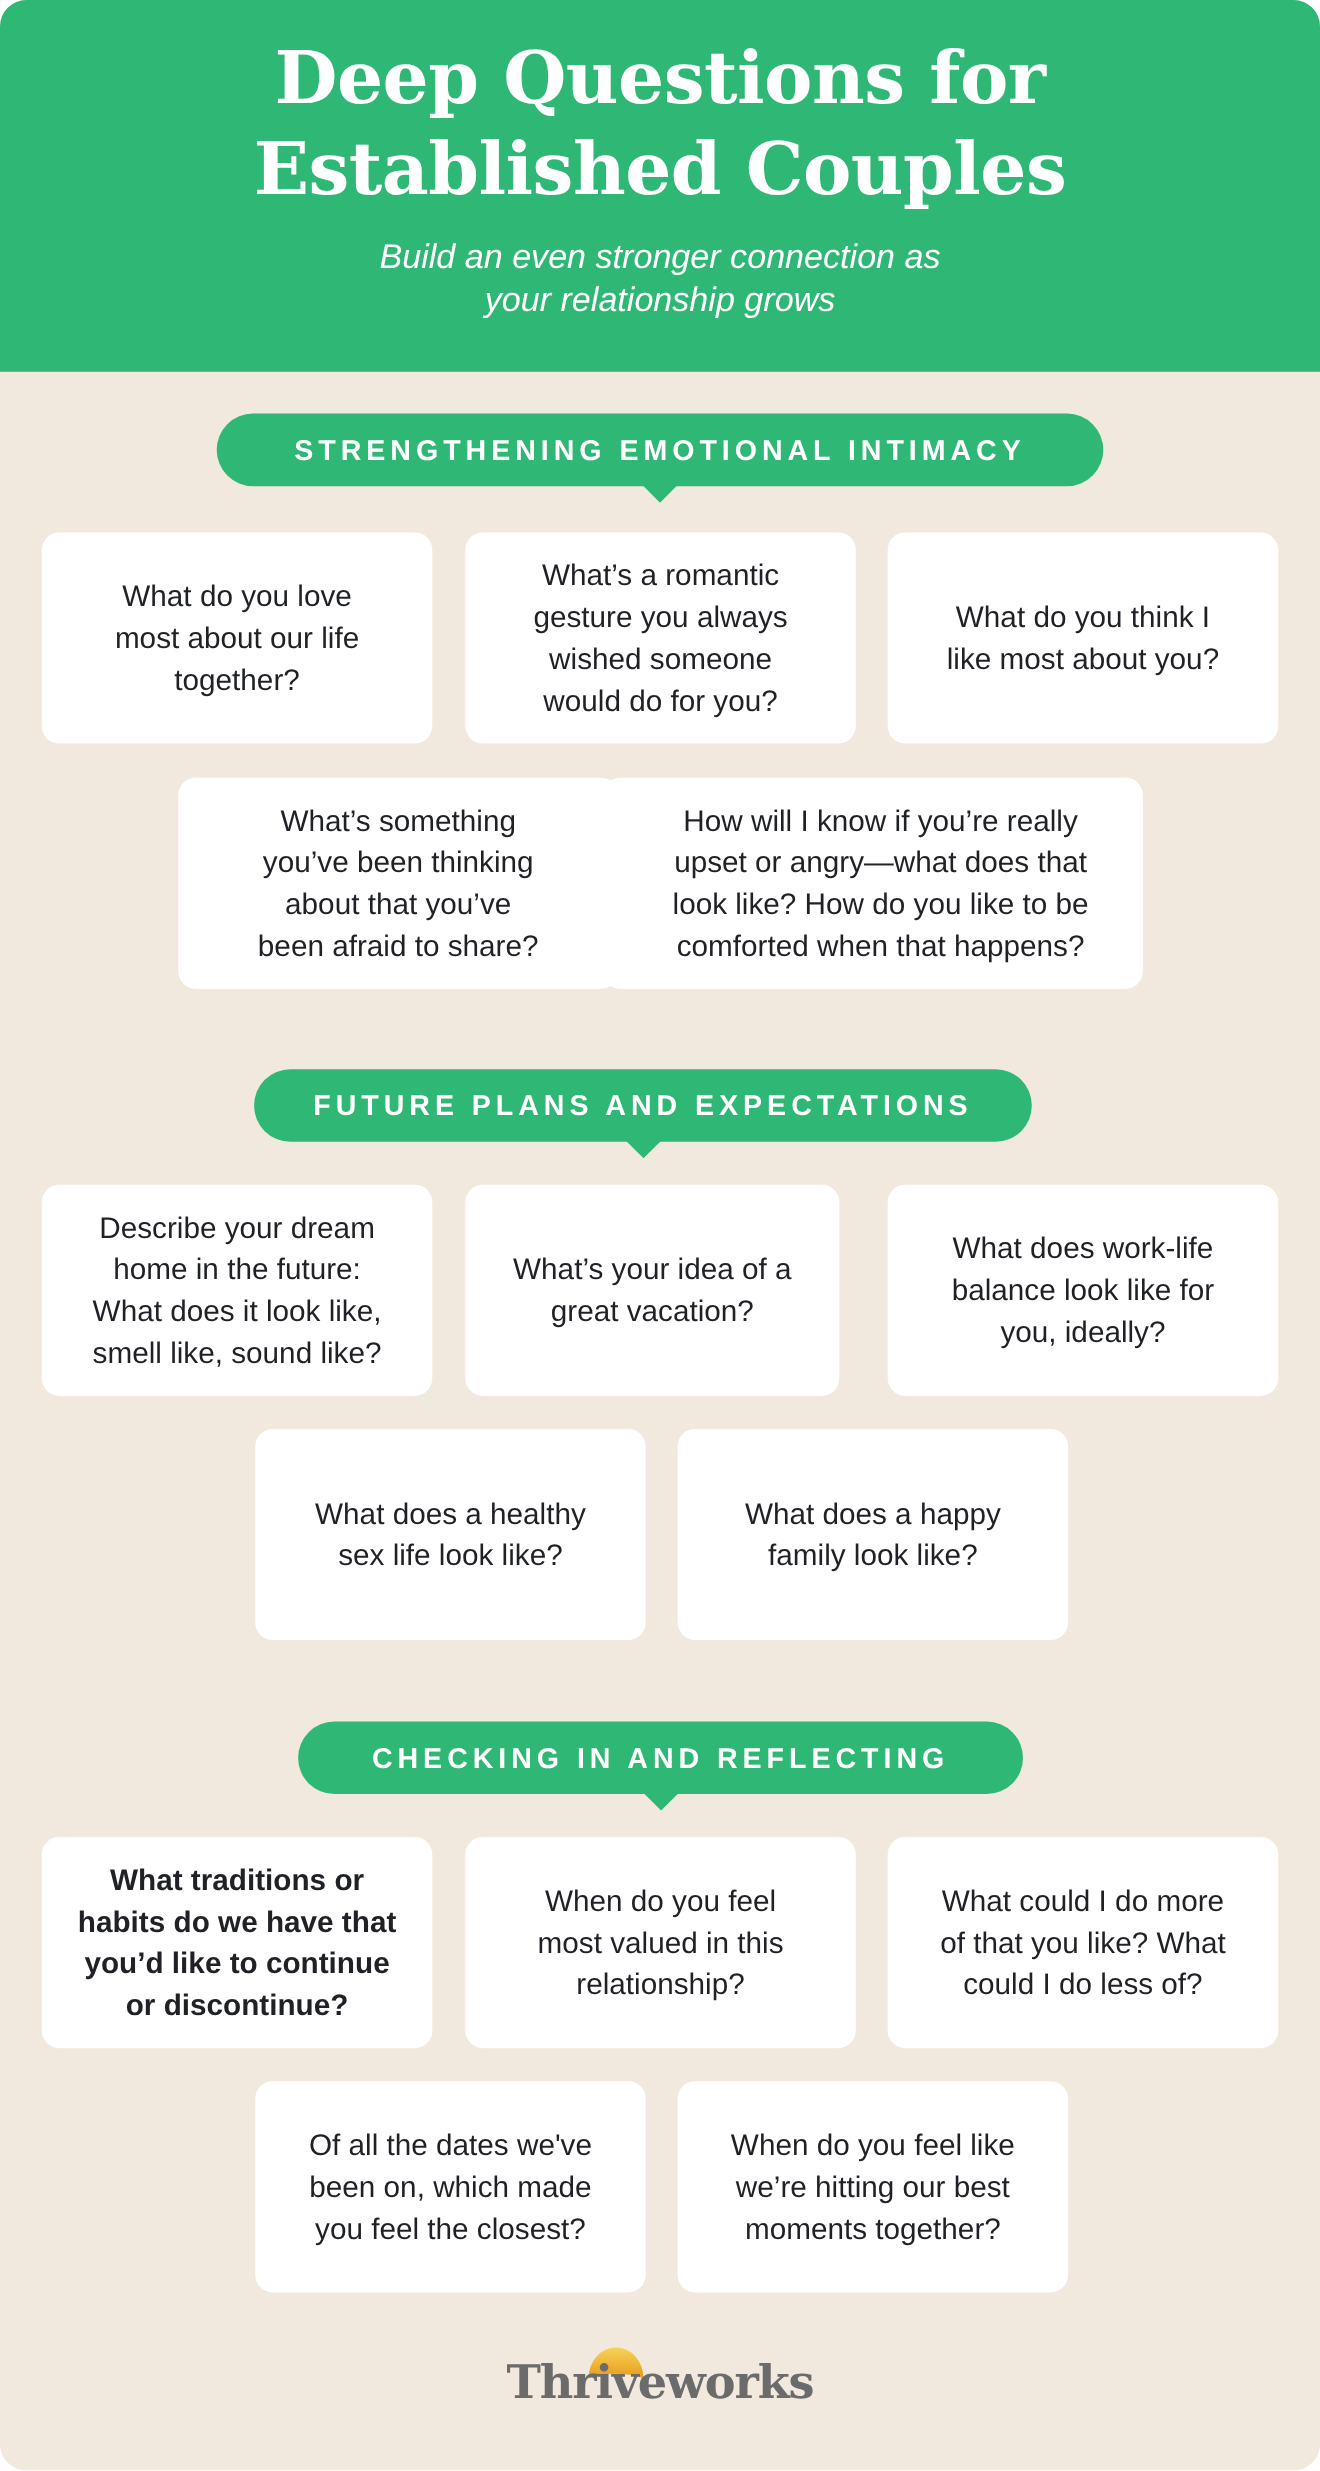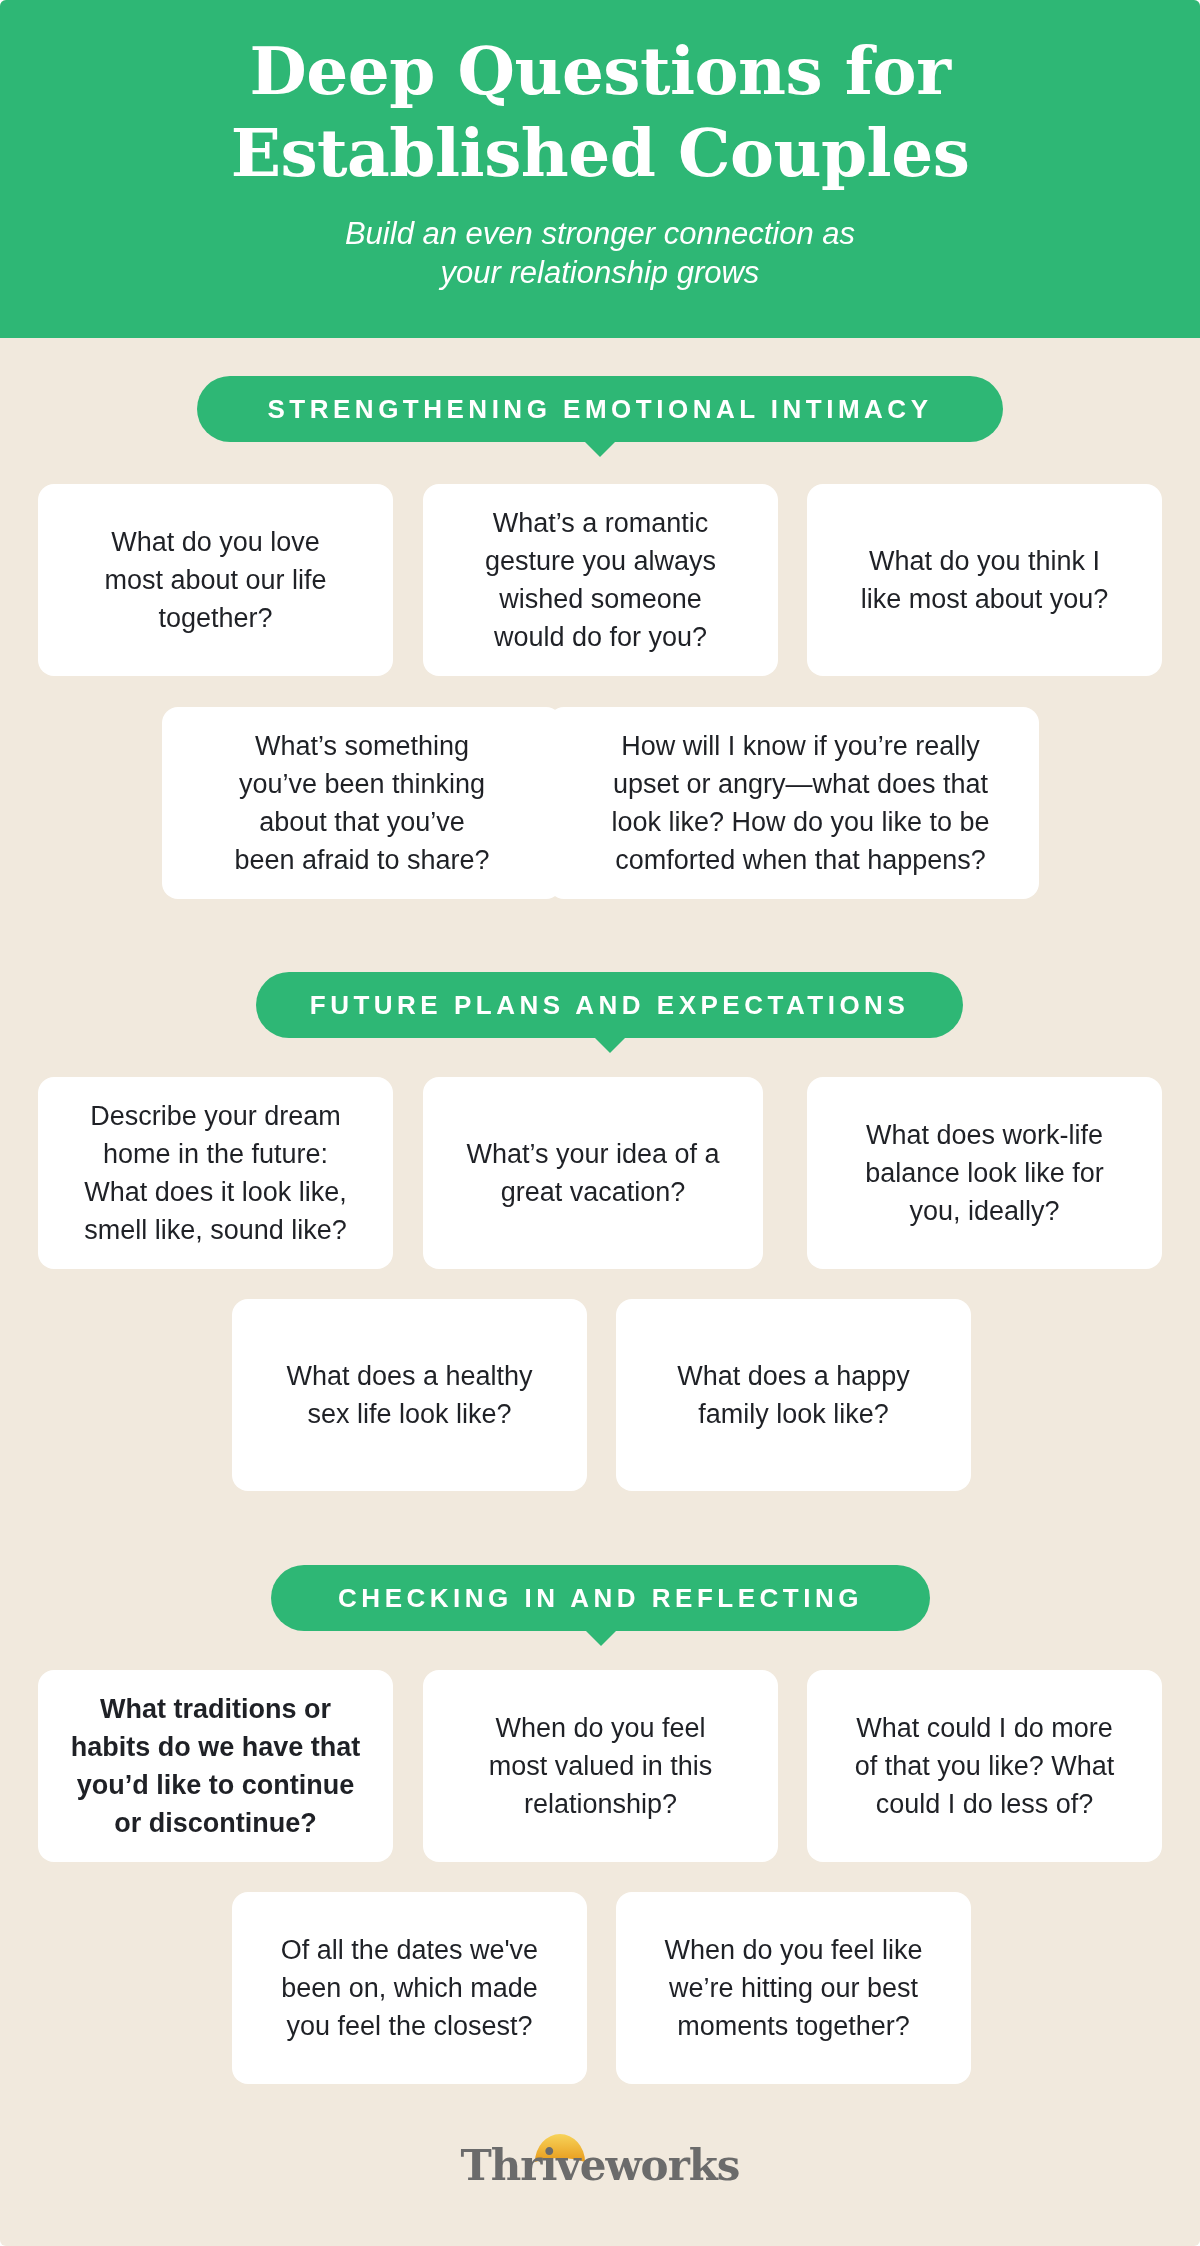--- a/index.html
+++ b/index.html
@@ -1,19 +1,19 @@
 <!DOCTYPE html>
 <html><head>
 <meta charset="utf-8">
 <style>
   html, body { margin: 0; padding: 0; background: #ffffff; }
   body { width: 1200px; height: 2246px; position: relative; overflow: hidden; }
   .page {
     position: absolute; left: 0; top: 0; width: 1200px; height: 2246px;
-    background: #f1e9dd; border-radius: 6px; overflow: hidden;
+    background: #f1e9dd; border-radius: 24px; overflow: hidden;
   }
   .header {
     position: absolute; left: 0; top: 0; width: 1200px; height: 338px;
     background: #2eb775; text-align: center; color: #ffffff;
   }
   .title {
     position: absolute; left: 0; top: 30px; width: 1200px; margin: 0;
     font-family: "DejaVu Serif", "Liberation Serif", serif;
     font-weight: 700; font-size: 66px; line-height: 82px; letter-spacing: -0.5px;
   }
@@ -96,21 +96,21 @@
 about that you’ve
 been afraid to share?</span>
   </div>
   <div class="card" style="left:548px; top:707px; width:491px;padding-left:36px;">
     <span>How will I know if you’re really
 upset or angry—what does that
 look like? How do you like to be
 comforted when that happens?</span>
   </div>
 
-  <div class="pill" style="left:256px; top:972px; width:707px;">
+  <div class="pill" style="left:231px; top:972px; width:707px;">
     <span>FUTURE PLANS AND EXPECTATIONS</span>
     <span class="tail"></span>
   </div>
   <div class="card" style="left:38px; top:1077px; width:355px;">
     <span>Describe your dream
 home in the future:
 What does it look like,
 smell like, sound like?</span>
   </div>
   <div class="card" style="left:423px; top:1077px; width:340px;">

